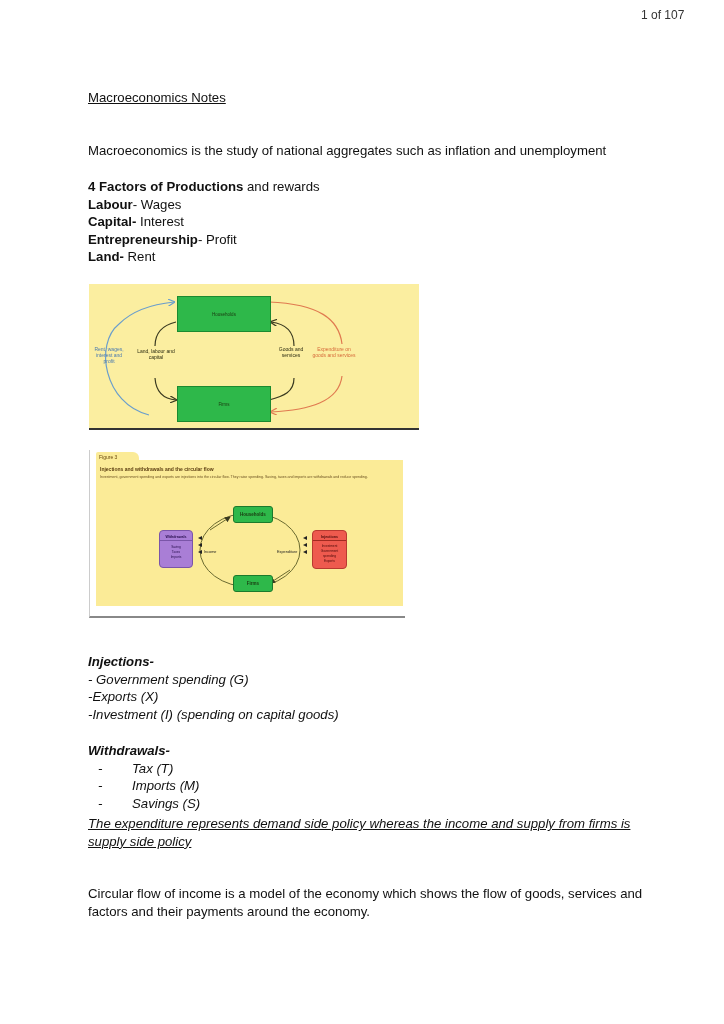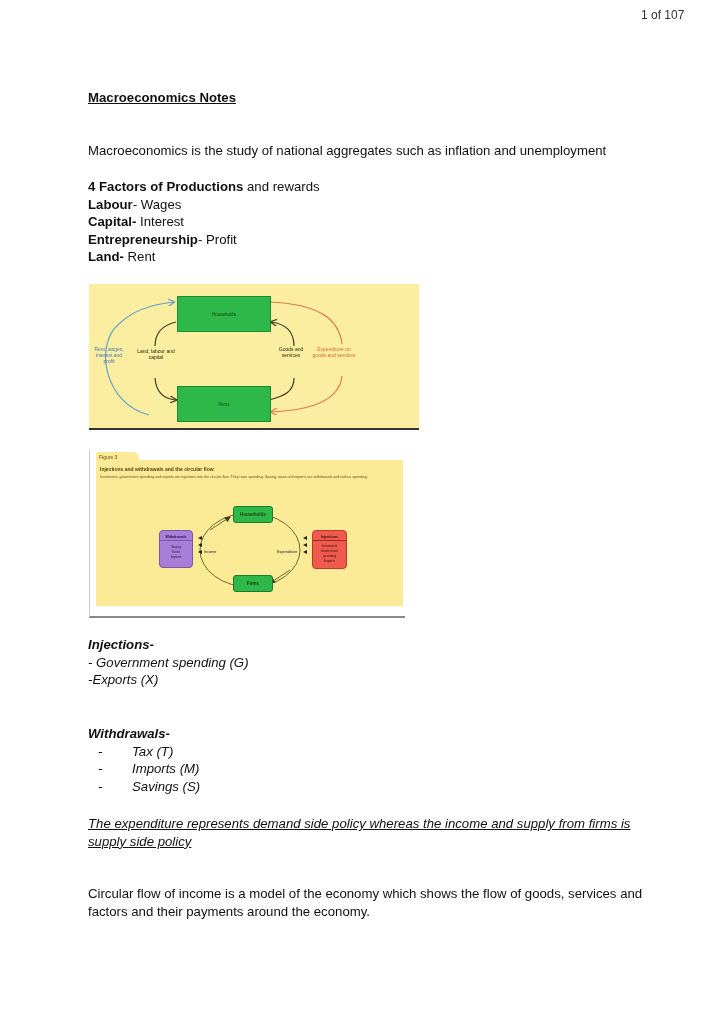--- a/index.html
+++ b/index.html
@@ -1,36 +1,36 @@
 <!DOCTYPE html>
 <html><head>
 <meta charset="utf-8">
 <style>
   html, body { margin: 0; padding: 0; background: #ffffff; }
   body { width: 724px; height: 1024px; position: relative; overflow: hidden;
          font-family: "Liberation Sans", "DejaVu Sans", sans-serif; color: #111; }
   .page-num { position: absolute; top: 8px; left: 641px; font-size: 12px; color: #333; }
   .txt { position: absolute; left: 88px; font-size: 13.2px; line-height: 17.6px; white-space: nowrap; }
-  .title { top: 89px; font-weight: bold; text-decoration: underline; }
+  .title { top: 89px; font-weight: normal; text-decoration: underline; }
   .intro { top: 142px; }
   .factors { top: 178px; }
   .factors div { height: 17.6px; }
   b { font-weight: bold; }
   .fig1 { position: absolute; left: 89px; top: 284px; width: 330px; height: 144px; background: #fbeea0; border-bottom: 2px solid #333; }
   .fig2 { position: absolute; left: 89px; top: 450px; width: 315px; height: 166px; background: #fff; border-left: 1px solid #ccc; border-bottom: 2px solid #888; }
   .fig2 .inner { position: absolute; left: 6px; top: 10px; width: 307px; height: 146px; background: #fbeb97; }
   .fig2 .tabhead { position: absolute; left: 6px; top: 2px; width: 40px; height: 10px; background: #fbeb97; font-size: 5px; color: #6a4a10; padding-left: 3px; line-height: 10px; border-radius: 2px 6px 0 0; }
   .fig2 .hd { position: absolute; left: 10px; top: 16px; font-size: 5px; font-weight: bold; color: #5a3c10; white-space: nowrap; }
   .fig2 .sub { position: absolute; left: 10px; top: 25px; width: 290px; font-size: 3.6px; color: #6a5020; line-height: 5px; }
   .box { position: absolute; display: flex; align-items: center; justify-content: center; font-size: 4.5px; color: #1a3a10; text-align: center; }
   .green1 { background: #2eb84a; border: 1px solid #1b8a30; }
   .lbl { position: absolute; font-size: 5px; line-height: 6px; text-align: center; white-space: nowrap; }
   .sect { top: 636px; }
   .sect div { height: 17.6px; }
-  .it { font-style: italic; }
+  .it { font-style: italic; margin-top: 17px; }
   .with { top: 725px; }
   .with .li { padding-left: 0; height: 17.6px; }
   .with .dash { display: inline-block; width: 44px; text-indent: 10px; }
   .policy { top: 815px; font-style: italic; white-space: normal; width: 560px; text-decoration: underline; }
   .circular { top: 885px; white-space: normal; width: 560px; }
 </style>
 </head>
 <body>
 
 <div class="page-num">1 of 107</div>
@@ -112,20 +112,21 @@
     <div class="lbl" style="left:0;top:17px;width:33px;font-size:3.2px;color:#4a0a0a;">Government</div>
     <div class="lbl" style="left:0;top:22px;width:33px;font-size:3.2px;color:#4a0a0a;">spending</div>
     <div class="lbl" style="left:0;top:27px;width:33px;font-size:3.2px;color:#4a0a0a;">Exports</div>
   </div>
 </div>
 
 <div class="txt sect it">
   <div><b>Injections-</b></div>
   <div>- Government spending (G)</div>
   <div>-Exports (X)</div>
+  <div>-Investment (I) (spending on capital goods)</div>
 </div>
 
 <div class="txt with it">
   <div><b>Withdrawals-</b></div>
   <div class="li"><span class="dash">-</span><span>Tax (T)</span></div>
   <div class="li"><span class="dash">-</span><span>Imports (M)</span></div>
   <div class="li"><span class="dash">-</span><span>Savings (S)</span></div>
 </div>
 
 <div class="txt policy">The expenditure represents demand side policy whereas the income and supply from firms is supply side policy</div>

